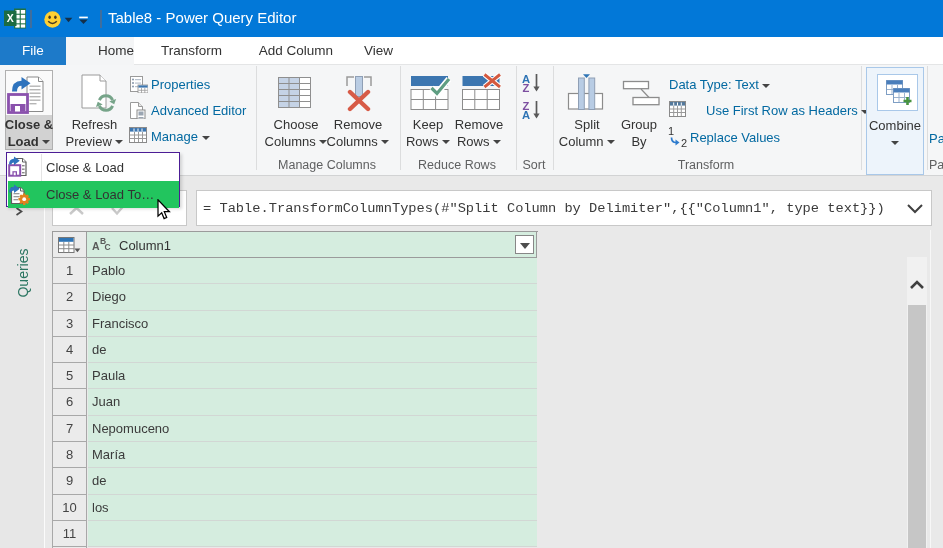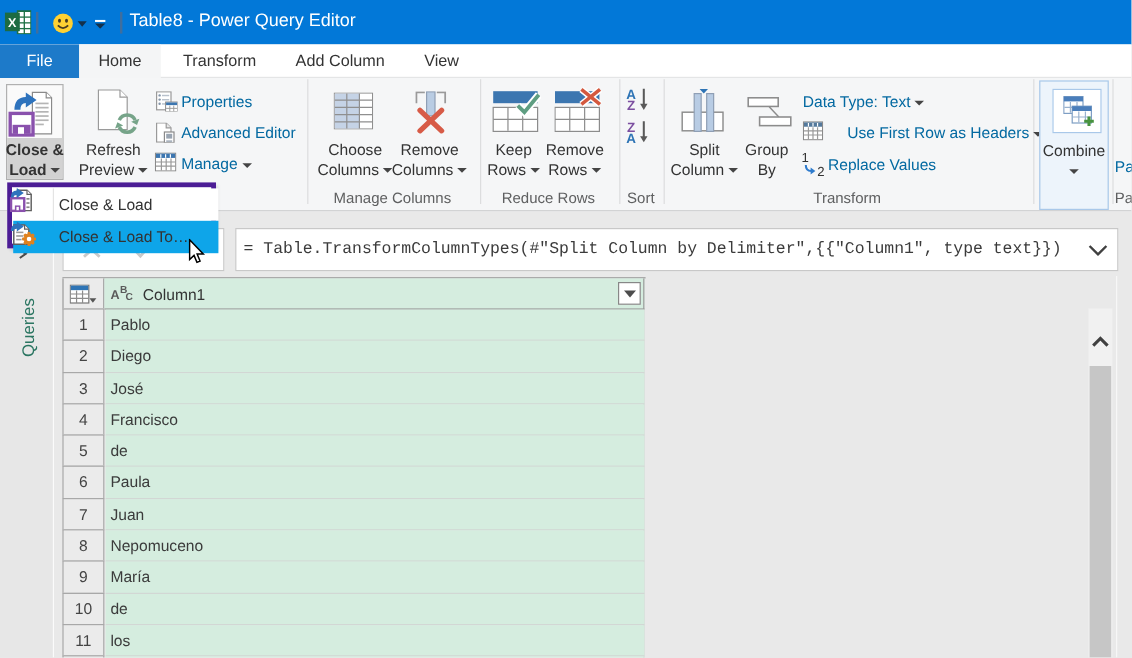--- a/index.html
+++ b/index.html
@@ -7,21 +7,21 @@
   body { font-family:"Liberation Sans", sans-serif; position:relative; background:#e9e9e9; }
   .abs { position:absolute; }
   
   #titlebar { left:0; top:0; width:943px; height:37px; background:#0278d8; }
   #titletext { left:108px; top:9px; color:#fff; font-size:15px; }
   .tsep { top:10px; width:2px; height:18px; background:#3f6e9e; }
   
   #tabrow { left:0; top:37px; width:943px; height:28px; background:#ffffff; }
   #tabline { left:0; top:64px; width:943px; height:1px; background:#e4e5e6; }
   #filetab { left:0; top:37px; width:66px; height:28px; background:#1d7ac9; color:#fff; font-size:13.5px; text-align:center; line-height:28px; }
-  .tab { top:37px; height:28px; font-size:13.5px; color:#333; text-align:center; line-height:28px; }
+  .tab { top:37px; height:28px; font-size:13.5px; color:#333; text-align:right; line-height:28px; }
   #hometab { left:66px; width:68px; background:#f4f5f6; }
   
   #ribbon { left:0; top:65px; width:943px; height:111px; background:#f5f6f7; border-bottom:1px solid #d2d3d4; }
   .gsep { top:66px; width:1px; height:104px; background:#dcddde; }
   .biglabel { font-size:13px; color:#333; text-align:center; line-height:16.5px; white-space:nowrap; }
   .grouplabel { top:158px; font-size:12.5px; color:#5f6061; text-align:center; white-space:nowrap; }
   .smalltext { font-size:13px; color:#0369a1; white-space:nowrap; }
   .darr { display:inline-block; width:0; height:0; border-left:4px solid transparent; border-right:4px solid transparent; border-top:4.5px solid #444; vertical-align:middle; }
   #closeloadbtn { left:5px; top:70px; width:48px; height:80px; background:#fafafa; border:1px solid #b0b0b0; }
   #closeloadbtn2 { left:6px; top:115px; width:46px; height:34px; background:#d2d2d2; }
@@ -39,21 +39,21 @@
   #headercell { left:87px; top:232px; width:450px; height:26px; background:#d5eddf; border-right:1px solid #9b9b9b; border-bottom:1px solid #9b9b9b; }
   #filterbtn { left:515px; top:235px; width:19px; height:19px; background:#fff; border:1px solid #878787; text-align:center; line-height:16px; }
   #numcol { left:52px; top:258px; width:35px; }
   .ncell { width:35px; height:27.3px; background:#ebebeb; border:1px solid #a8a8a8; margin-top:-1px; color:#444; font-size:13px; text-align:center; line-height:26.8px; }
   #datacol { left:88px; top:258px; width:449px; border-right:1px solid #c9c9c9; }
   .dcell { width:449px; height:26.3px; background:#d5eddf; border-bottom:1px solid #d2d7d4; color:#3b3b3b; font-size:13px; padding-left:4px; line-height:25.8px; }
   
   #sbar { left:907px; top:257px; width:20px; height:291px; background:#f1f1f1; }
   #sthumb { left:908px; top:305px; width:18px; height:243px; background:#c6c6c6; }
   
-  #menu { left:6px; top:152px; width:174px; height:55px; background:#fff; border:4px solid #4c1d95; box-shadow:2px 2px 3px rgba(0,0,0,0.15); z-index:50; }
+  #menu { left:6px; top:152px; width:174px; height:55px; background:#fff; border:1px solid #4c1d95; box-shadow:2px 2px 3px rgba(0,0,0,0.15); z-index:50; }
   .mitem { position:absolute; left:1px; width:171px; height:27px; font-size:13px; color:#333; }
   .mtext { position:absolute; left:38px; top:6px; }
 </style>
 </head>
 <body>
 <div class="abs" id="titlebar"></div>
 <div class="abs" id="titletext">Table8 - Power Query Editor</div>
 <div class="abs tsep" style="left:30px;"></div>
 <div class="abs tsep" style="left:100px;"></div>
 
@@ -135,21 +135,20 @@
     <div class="ncell">8</div>
     <div class="ncell">9</div>
   <div class="ncell">10</div>
     <div class="ncell">11</div>
     <div class="ncell"></div>
 </div>
 
 <div class="abs" id="datacol">
   <div class="dcell">Pablo</div>
     <div class="dcell">Diego</div>
-    <div class="dcell">José</div>
   <div class="dcell">Francisco</div>
     <div class="dcell">de</div>
     <div class="dcell">Paula</div>
   <div class="dcell">Juan</div>
     <div class="dcell">Nepomuceno</div>
     <div class="dcell">María</div>
   <div class="dcell">de</div>
     <div class="dcell">los</div>
     <div class="dcell"></div>
 </div>
@@ -158,21 +157,21 @@
 <div class="abs" style="left:930px; top:230px; width:1px; height:318px; background:#f7f7f7;"></div>
 <div class="abs" id="sthumb"></div>
 <svg class="abs" style="left:909px; top:279px;" width="16" height="12" viewBox="0 0 16 12">
     <path d="M2 9 L8 3 L14 9" fill="none" stroke="#404040" stroke-width="2.6"></path>
   </svg>
 
 <div class="abs" id="menu">
   <div class="mitem" style="top:1px; background:#fff;">
       <span class="mtext">Close &amp; Load</span>
     </div>
-  <div class="mitem" style="top:28px; background:#0ea5e9;">
+  <div class="mitem" style="top:28px; background:#22c55e;">
       <span class="mtext">Close &amp; Load To…</span>
     </div>
   <div style="position:absolute; left:34px; top:1px; width:1px; height:27px; background:#e4e4e4;"></div>
 </div>
 
 <svg class="abs" style="left:4px; top:8px;" width="23" height="21" viewBox="0 0 23 21">
   <rect x="10" y="0.5" width="12" height="20" fill="#1e7145"></rect>
   <rect x="11.3" y="2" width="4.4" height="3.7" fill="#fff"></rect>
   <rect x="16.8" y="2" width="4.4" height="3.7" fill="#fff"></rect>
   <rect x="11.3" y="6.8" width="4.4" height="3.7" fill="#fff"></rect>

